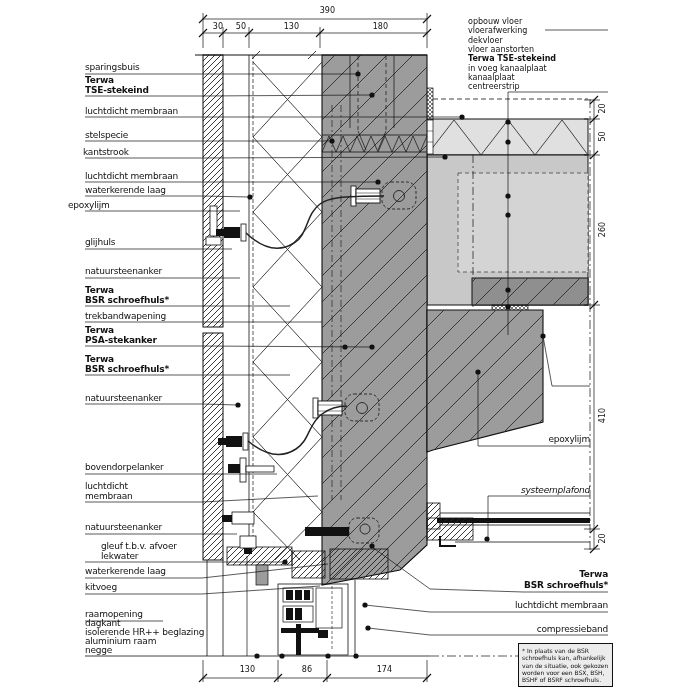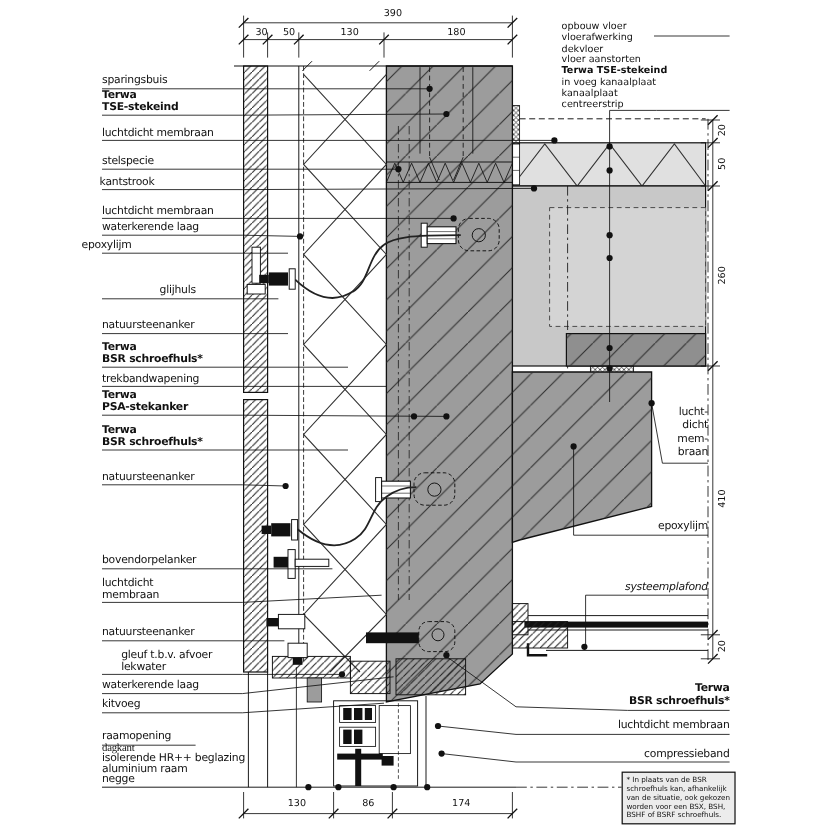--- a/index.html
+++ b/index.html
@@ -259,57 +259,53 @@
 
 <div class="lbl" style="left:85px;top:62px;">sparingsbuis</div>
 <div class="lbl bold" style="left:85px;top:75px;">Terwa
 TSE-stekeind</div>
 <div class="lbl" style="left:85px;top:106px;">luchtdicht membraan</div>
 <div class="lbl" style="left:85px;top:130px;">stelspecie</div>
 <div class="lbl" style="left:83px;top:147px;">kantstrook</div>
 <div class="lbl" style="left:85px;top:171px;">luchtdicht membraan</div>
 <div class="lbl" style="left:85px;top:185px;">waterkerende laag</div>
 <div class="lbl" style="left:68px;top:200px;text-align:right;">epoxylijm</div>
-<div class="lbl" style="left:85px;top:237px;margin-left:48px;">glijhuls</div>
+<div class="lbl" style="left:85px;top:237px;">glijhuls</div>
 <div class="lbl" style="left:85px;top:266px;">natuursteenanker</div>
 <div class="lbl bold" style="left:85px;top:285px;">Terwa
 BSR schroefhuls*</div>
 <div class="lbl" style="left:85px;top:311px;">trekbandwapening</div>
 <div class="lbl bold" style="left:85px;top:325px;">Terwa
 PSA-stekanker</div>
 <div class="lbl bold" style="left:85px;top:354px;">Terwa
 BSR schroefhuls*</div>
 <div class="lbl" style="left:85px;top:393px;">natuursteenanker</div>
 <div class="lbl" style="left:85px;top:462px;">bovendorpelanker</div>
 <div class="lbl" style="left:85px;top:481px;">luchtdicht
 membraan</div>
 <div class="lbl" style="left:85px;top:522px;">natuursteenanker</div>
 <div class="lbl" style="left:85px;top:541px;margin-left:16px;">gleuf t.b.v. afvoer
 lekwater</div>
 <div class="lbl" style="left:85px;top:566px;">waterkerende laag</div>
 <div class="lbl" style="left:85px;top:582px;">kitvoeg</div>
 <div class="lbl" style="left:85px;top:609px;">raamopening</div>
-<div class="lbl" style="left:85px;top:618px;font-family:Liberation Serif, serif;">dagkant</div>
+<div class="lbl" style="left:85px;top:618px;">dagkant</div>
 <div class="lbl" style="left:85px;top:627px;">isolerende HR++ beglazing</div>
 <div class="lbl" style="left:85px;top:636px;">aluminium raam</div>
 <div class="lbl" style="left:85px;top:645px;">negge</div>
 
 <div class="rt" style="left:468px;top:17px;width:140px;">opbouw vloer</div>
 <div class="rt" style="left:468px;top:26px;width:140px;">vloerafwerking</div>
 <div class="rt" style="left:468px;top:36px;width:140px;">dekvloer</div>
 <div class="rt" style="left:468px;top:45px;width:140px;">vloer aanstorten</div>
 <div class="rt bold" style="left:468px;top:54px;width:140px;">Terwa TSE-stekeind</div>
 <div class="rt" style="left:468px;top:64px;width:140px;">in voeg kanaalplaat</div>
 <div class="rt" style="left:468px;top:73px;width:140px;">kanaalplaat</div>
 <div class="rt" style="left:468px;top:82px;width:140px;">centreerstrip</div>
 
-<div class="lbl" style="left:540px;top:339px;width:50px;text-align:right;line-height:11px;">lucht-
-dicht
-mem-
-braan</div>
 <div class="lbl" style="left:490px;top:434px;width:100px;text-align:right;">epoxylijm</div>
 <div class="lbl" style="left:470px;top:485px;width:120px;text-align:right;font-style:italic;">systeemplafond</div>
 <div class="lbl bold" style="left:478px;top:569px;width:130px;text-align:right;line-height:11px;">Terwa
 BSR schroefhuls*</div>
 <div class="lbl" style="left:478px;top:600px;width:130px;text-align:right;">luchtdicht membraan</div>
 <div class="lbl" style="left:478px;top:624px;width:130px;text-align:right;">compressieband</div>
 
 <div class="dim" style="left:295px;top:6px;width:40px;">390</div>
 <div class="dim" style="left:203px;top:22px;width:20px;">30</div>
 <div class="dim" style="left:226px;top:22px;width:20px;">50</div>

